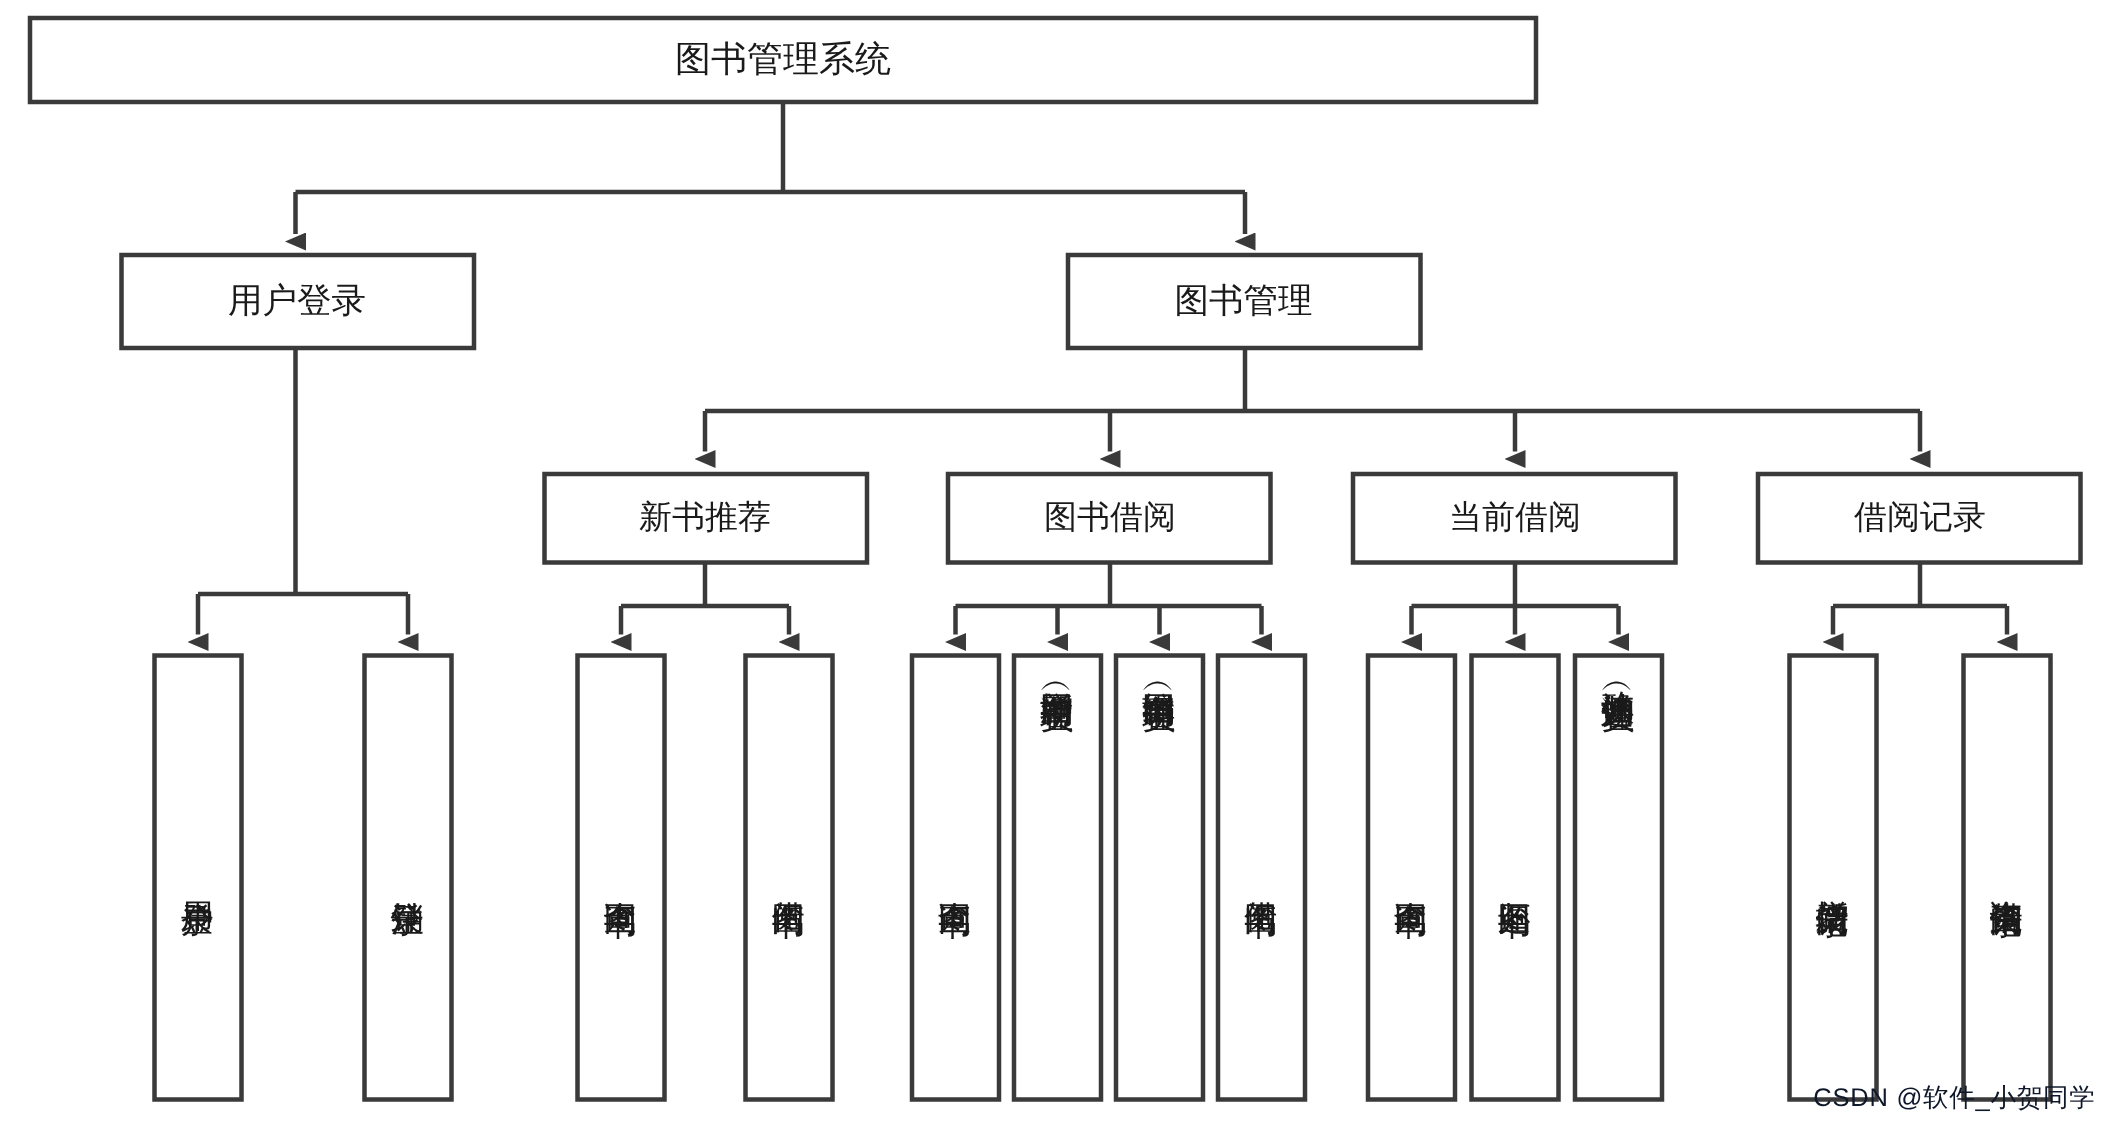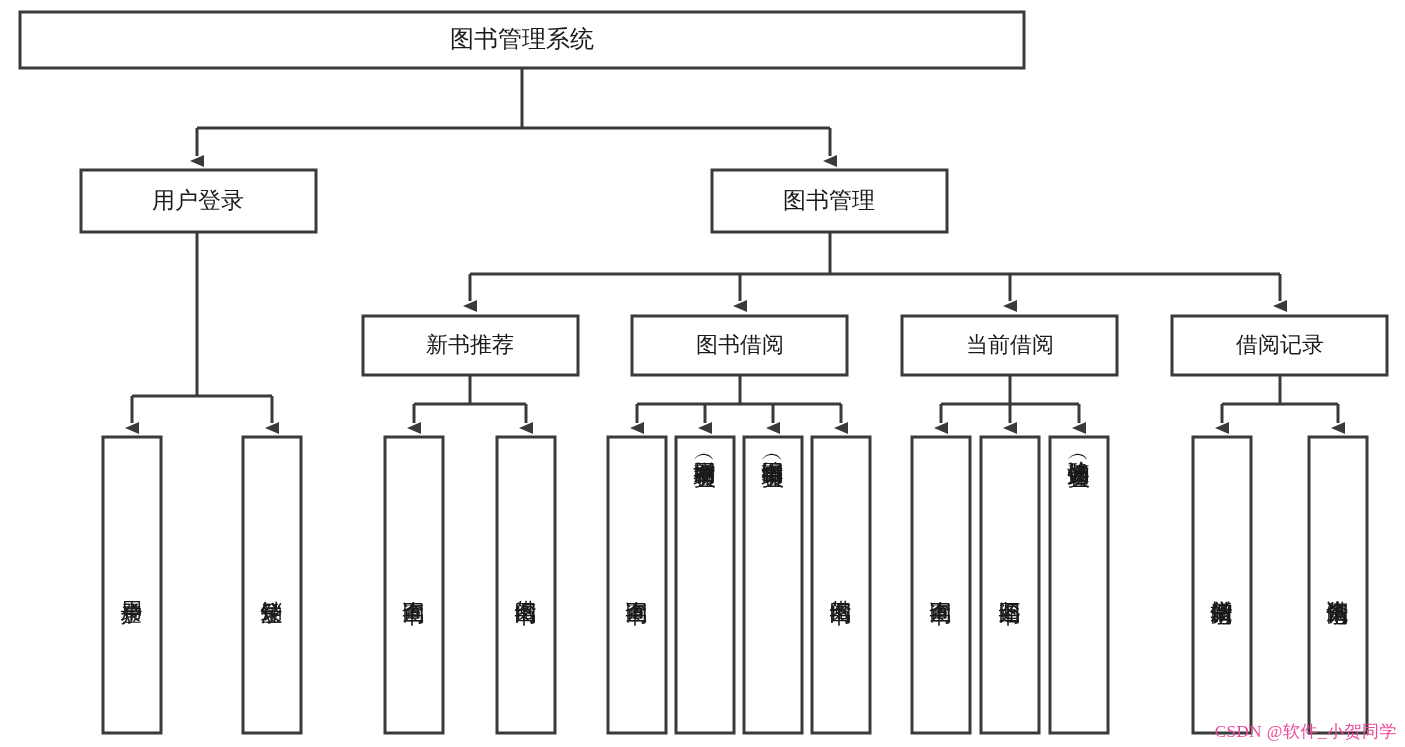--- a/index.html
+++ b/index.html
@@ -26,22 +26,22 @@
     writing-mode:vertical-rl;
     text-orientation:upright;
     font-size:22px;line-height:1.05;
     letter-spacing:1px;
     color:#1a1a1a;
     white-space:nowrap;
     pointer-events:none;
   }
   #watermark{
     position:absolute;right:8px;bottom:4px;
-    font-size:17px;color:#ec4899;
-    font-family:Liberation Serif, serif;
+    font-size:17px;color:#0f172a;
+    font-family:Liberation Sans, sans-serif;
     white-space:nowrap;
     letter-spacing:0.5px;
   }
 </style>
 </head>
 <body>
 
 <div id="diagram-root">
 
   <svg id="tree-svg" viewBox="0 0 1405 747">

